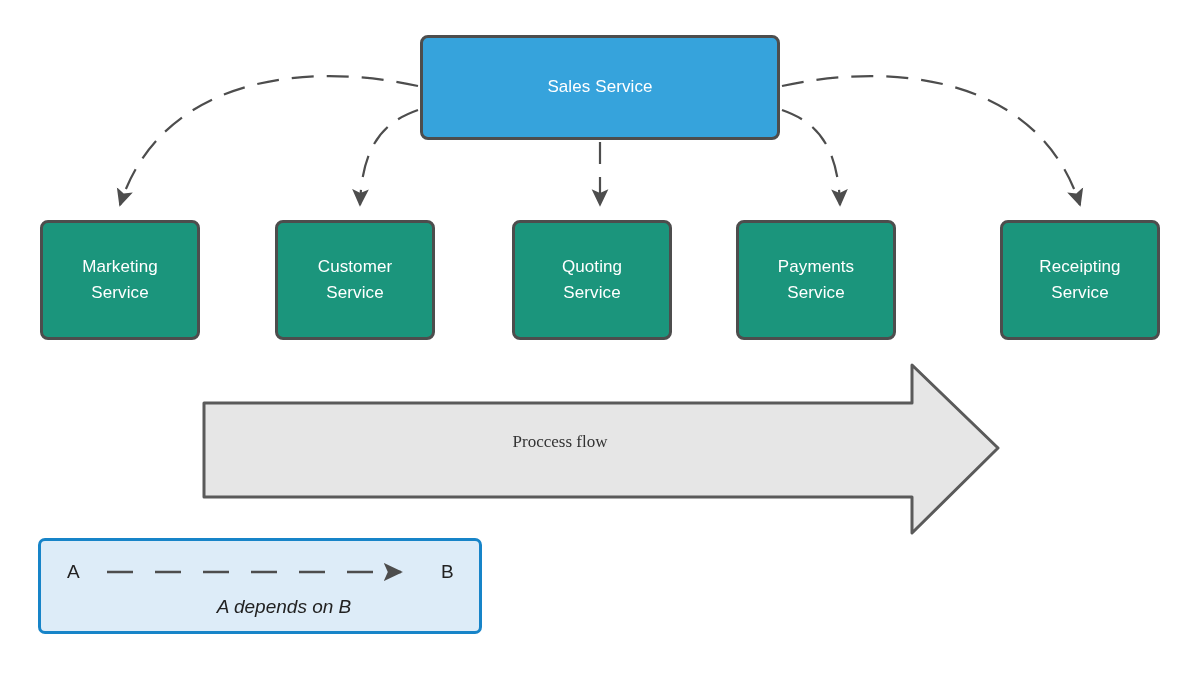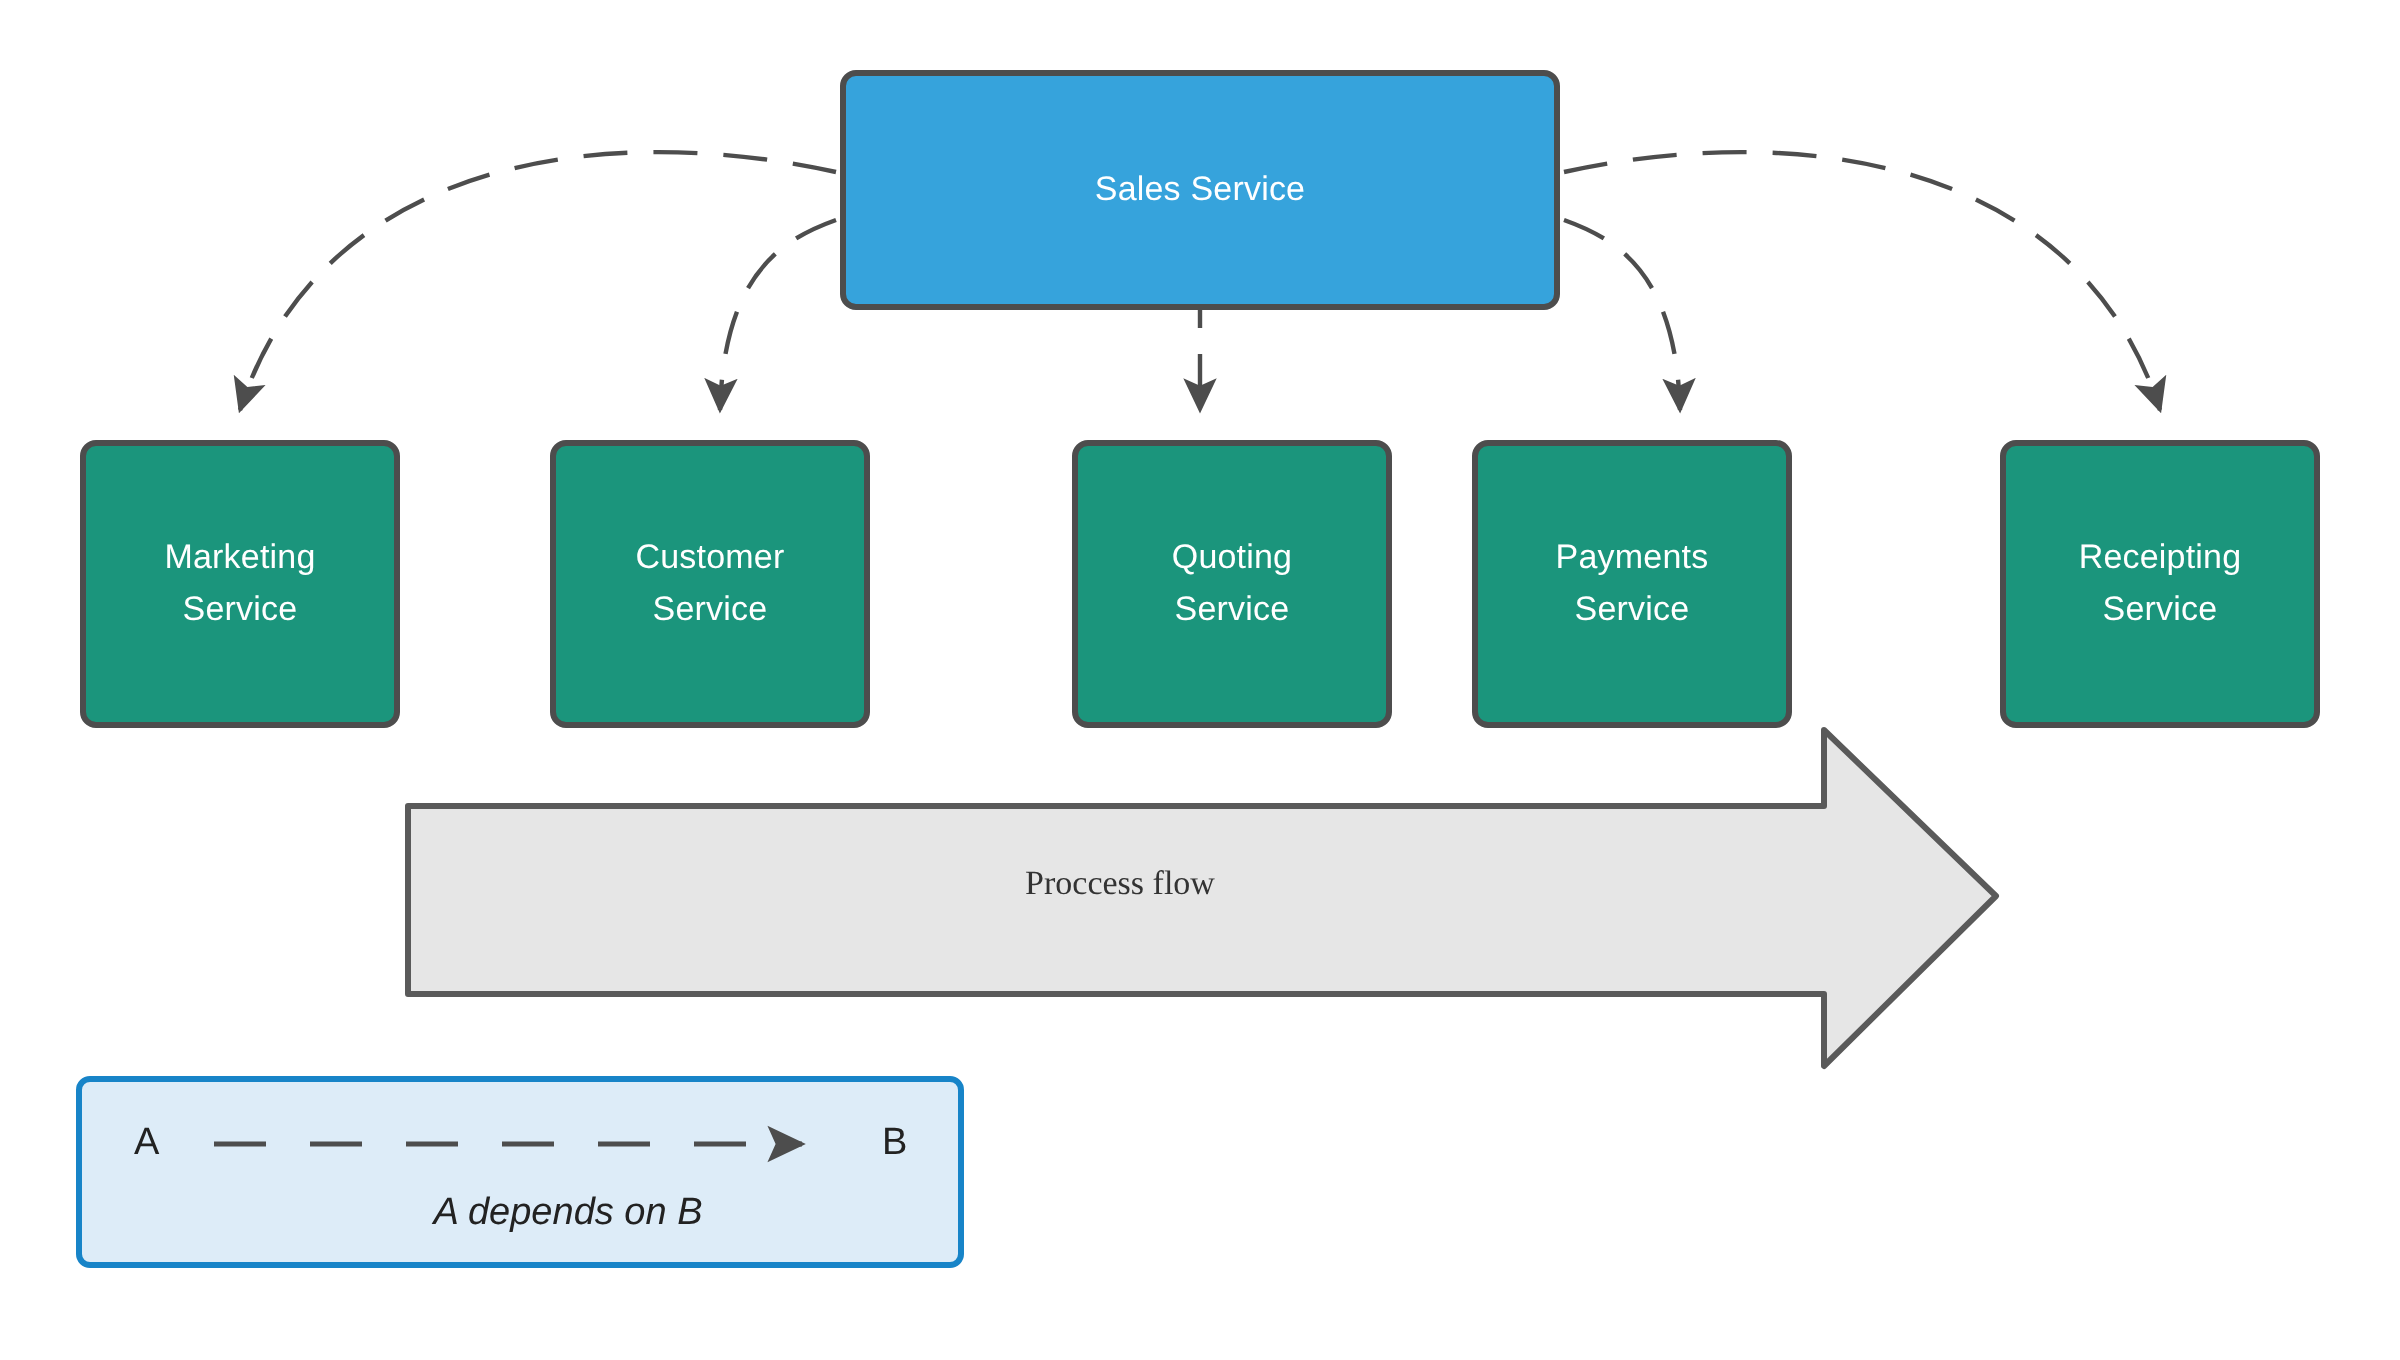--- a/index.html
+++ b/index.html
@@ -42,34 +42,34 @@
     font-size: 17px;
     line-height: 1.55;
     letter-spacing: .1px;
   }
   .node-label { white-space: pre-line; }
 
   .node.root {
     left: 420px;
     top: 35px;
     width: 360px;
-    height: 120px;
+    height: 105px;
     background: #36a3dc;
     border: 3px solid #4d4d4d;
   }
   .node.leaf {
     top: 220px;
     width: 160px;
-    height: 144px;
+    height: 120px;
     background: #1b957c;
     border: 3px solid #4d4d4d;
   }
   .leaf-0 { left: 40px; }
   .leaf-1 { left: 275px; }
-  .leaf-2 { left: 536px; }
+  .leaf-2 { left: 512px; }
   .leaf-3 { left: 736px; }
   .leaf-4 { left: 1000px; }
 
   
   #flow-arrow-wrap {
     position: absolute;
     left: 190px;
     top: 355px;
     width: 820px;
     height: 190px;

